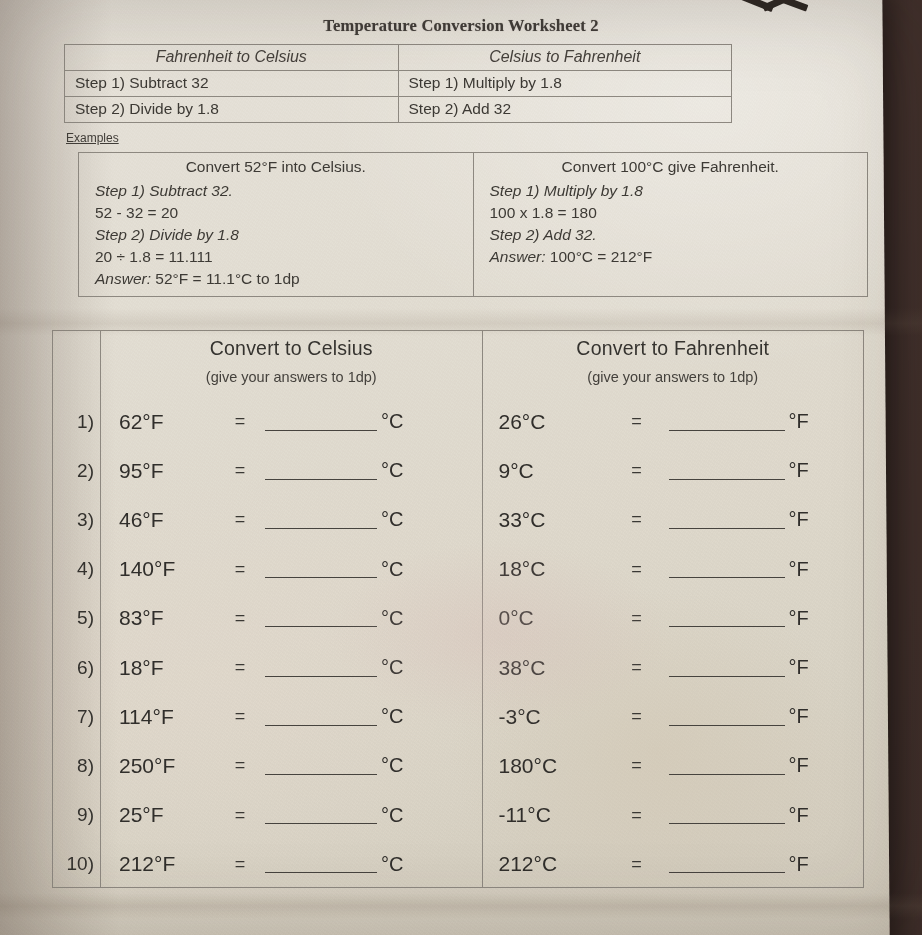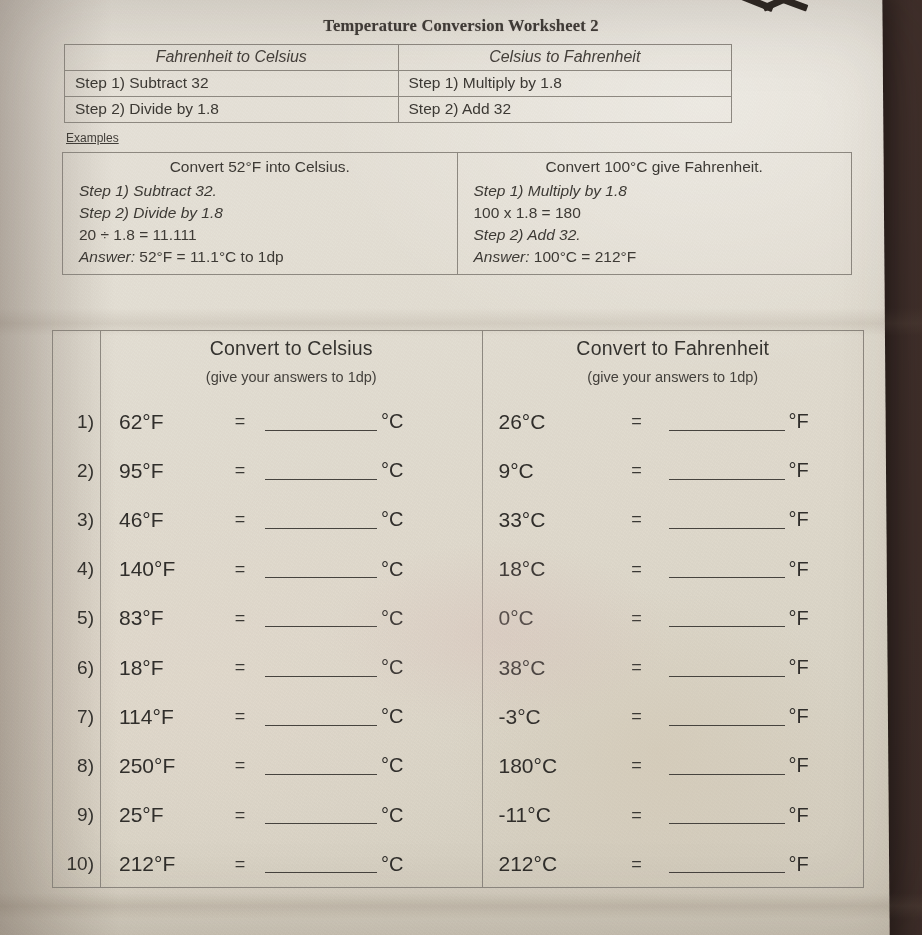--- a/index.html
+++ b/index.html
@@ -133,21 +133,21 @@
   
   .examples-label {
     position: absolute;
     left: 66px; top: 131px;
     font-size: 12px;
     text-decoration: underline;
     color: #413d38;
   }
   .ex-table {
     position: absolute;
-    left: 62px; top: 152px;
+    left: 78px; top: 152px;
     width: 790px;
     border: 1.2px solid #8d8880;
     box-sizing: border-box;
     display: flex;
   }
   .ex-col {
     flex: 1 1 0;
     box-sizing: border-box;
     padding: 2px 0 6px 0;
   }
@@ -323,20 +323,21 @@
         <div class="steps-cell steps-body">Step 2) Add 32</div>
       </div>
     </div>
 
     <div class="examples-label">Examples</div>
 
     <div class="ex-table">
       <div class="ex-col first">
         <div class="ex-title">Convert 52°F into Celsius.</div>
         <div class="ex-line it">Step 1) Subtract 32.</div>
+        <div class="ex-line">52 - 32 = 20</div>
         <div class="ex-line it">Step 2) Divide by 1.8</div>
         <div class="ex-line">20 ÷ 1.8 = 11.111</div>
         <div class="ex-line ans"><span>Answer:</span> <span class="val">52°F = 11.1°C to 1dp</span></div>
       </div>
       <div class="ex-col">
         <div class="ex-title">Convert 100°C give Fahrenheit.</div>
         <div class="ex-line it">Step 1) Multiply by 1.8</div>
         <div class="ex-line">100 x 1.8 = 180</div>
         <div class="ex-line it">Step 2) Add 32.</div>
         <div class="ex-line ans"><span>Answer:</span> <span class="val">100°C = 212°F</span></div>

